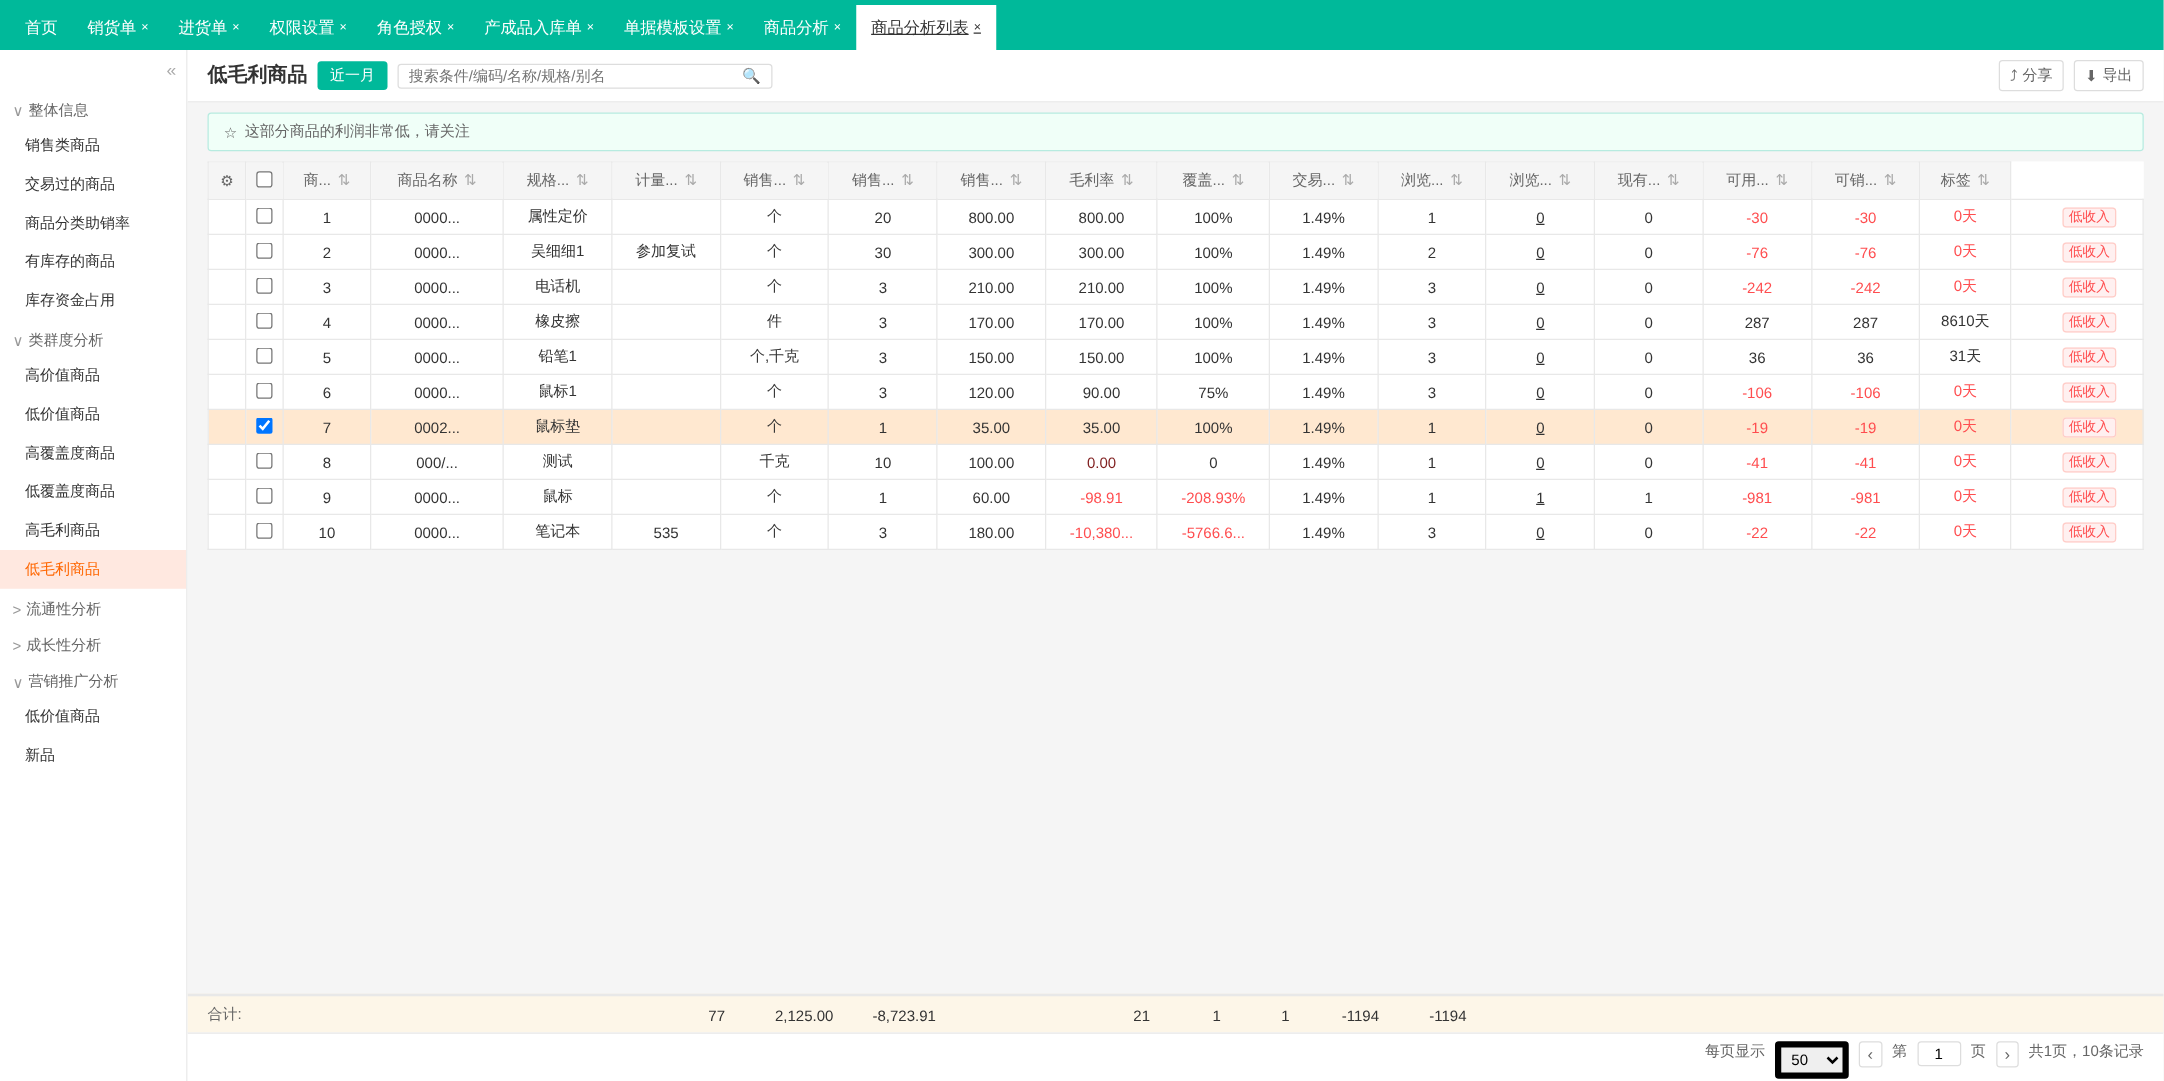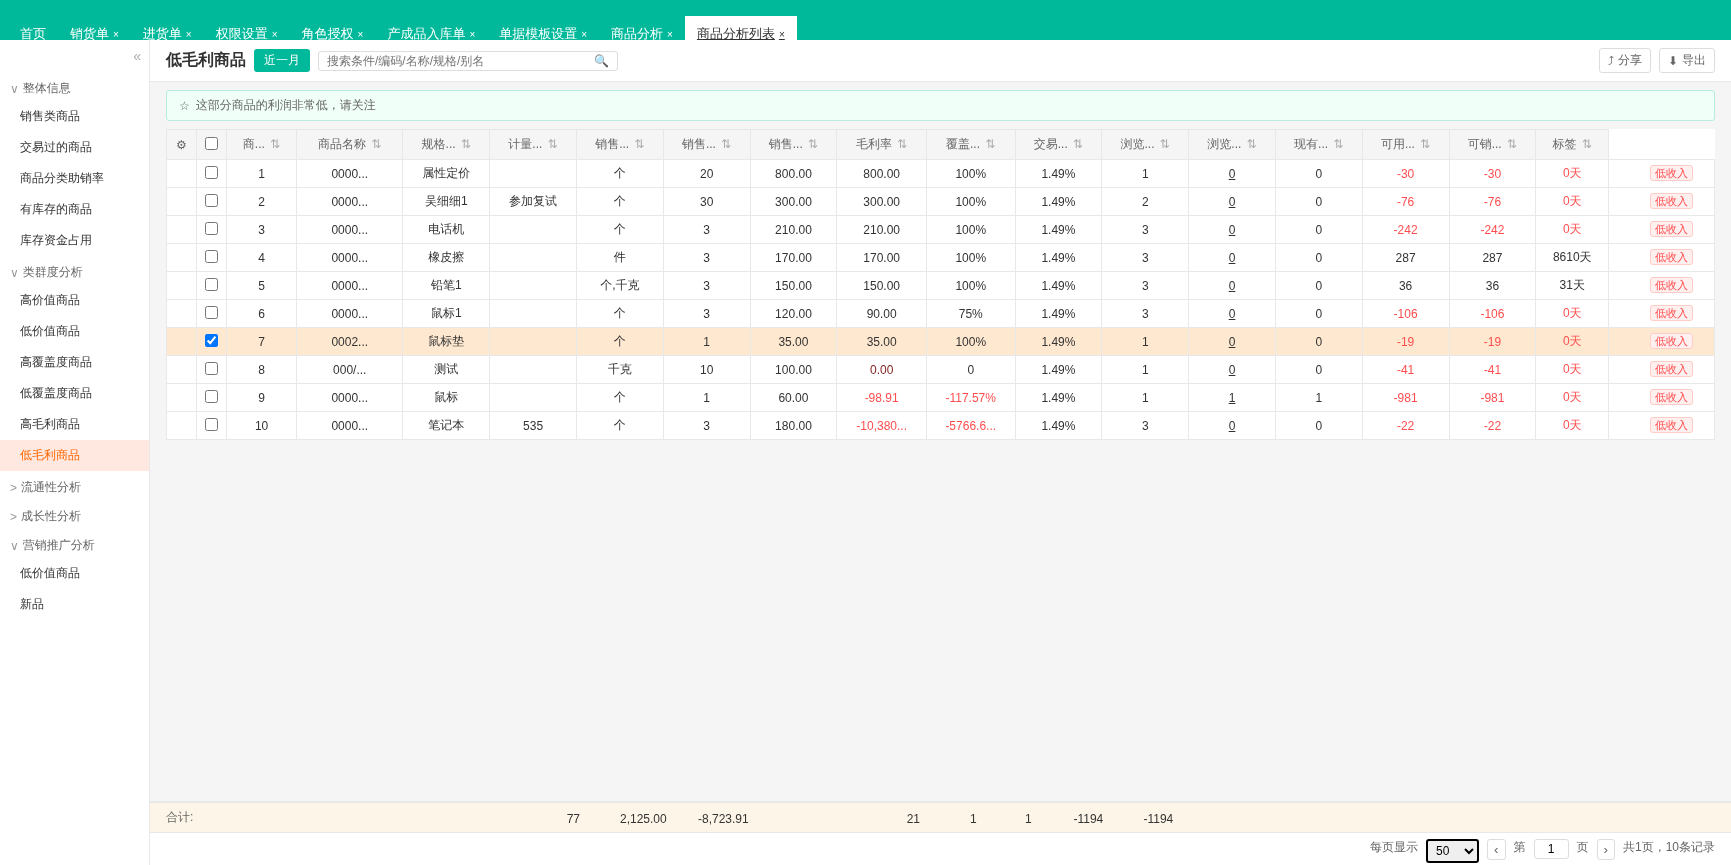--- a/index.html
+++ b/index.html
@@ -2,23 +2,23 @@
 <html><head>
   <meta charset="utf-8">
   <style>
     * { box-sizing: border-box; margin: 0; padding: 0; }
     body { font-family: 'Microsoft YaHei', Arial, sans-serif; font-size: 12px; background: #f5f5f5; color: #333; }
 
     
     .top-nav {
       background: #00b99a;
       display: flex;
-      align-items: flex-start;
+      align-items: flex-end;
       height: 40px;
-      padding: 16px 8px;
+      padding: 0 8px;
     }
     .top-nav .nav-item {
       color: #fff;
       padding: 0 12px;
       height: 36px;
       display: flex;
       align-items: center;
       cursor: pointer;
       font-size: 13px;
       white-space: nowrap;
@@ -202,21 +202,21 @@
       border-top: 1px solid #e8e8e8;
       padding: 6px 16px;
       display: flex;
       align-items: flex-start;
       justify-content: flex-end;
       gap: 8px;
       font-size: 12px;
       color: #666;
     }
     .page-size-select {
-      border: 2px solid #000000;
+      border: 5px solid #000000;
       border-radius: 3px;
       padding: 2px 4px;
       font-size: 12px;
     }
     .page-btn {
       border: 1px solid #ddd;
       border-radius: 3px;
       padding: 2px 6px;
       cursor: pointer;
       background: #fff;
@@ -488,21 +488,21 @@
       <td></td>
       <td><input type="checkbox" style=""></td>
       <td>9</td>
       <td>0000...</td>
       <td>鼠标</td>
       <td></td>
       <td>个</td>
       <td>1</td>
       <td>60.00</td>
       <td style="color:#ff4d4f">-98.91</td>
-      <td style="color:#ff4d4f">-117.57%</td>
+      <td style="color:#ff4d4f">-208.93%</td>
       <td>1.49%</td>
       <td>1</td>
       <td><span class="underline-link">1</span></td>
       <td>1</td>
       <td style="color:#ff4d4f">-981</td>
       <td style="color:#ff4d4f">-981</td>
       <td style="color:#ff4d4f">0天</td>
       <td><span class="tag-badge">低收入</span></td>
     </tr>
             <tr>

